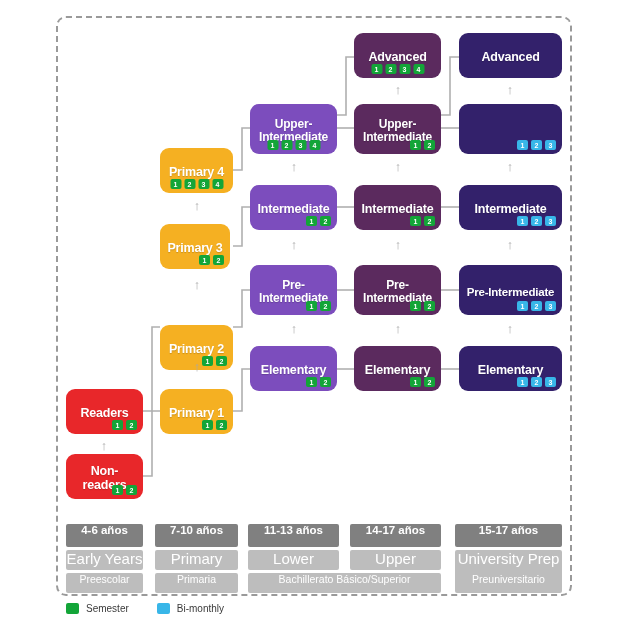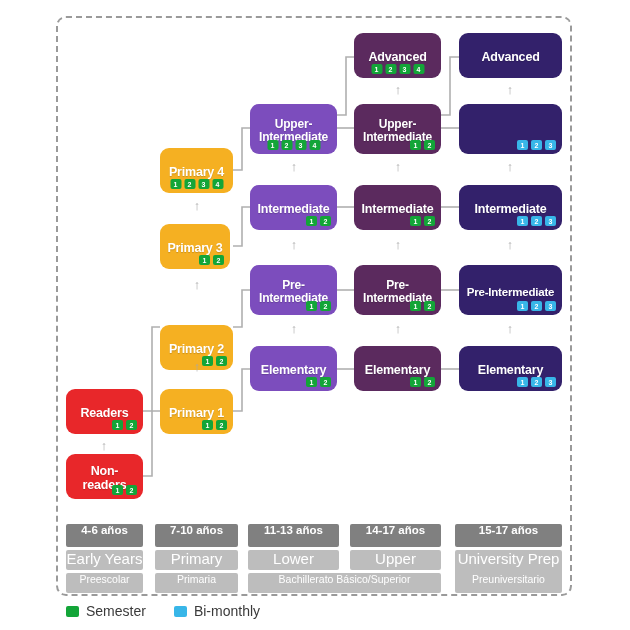--- a/index.html
+++ b/index.html
@@ -63,21 +63,21 @@
   }
   .foot-age{background:#808080;font-weight:bold;font-size:11.5px;}
   .foot-en{background:#bdbdbd;font-size:15px;}
   .foot-es{background:#bdbdbd;font-size:10.5px;}
 
   
   .legend{position:absolute;left:66px;top:603px;display:flex;align-items:center;gap:7px;}
   .legend .sw{width:13px;height:11px;border-radius:2px;}
   .legend .sw.sem{background:#13a538;}
   .legend .sw.bim{background:#38b6e8;}
-  .legend .txt{font-size:14px;color:#3a3a3a;}
+  .legend .txt{font-size:10px;color:#3a3a3a;}
   .legend .gap{width:14px;}
 </style>
 </head>
 <body>
 
 <div id="canvas">
 
   <div class="frame"></div>
 
   <svg class="wires" viewBox="0 0 630 630" xmlns="http://www.w3.org/2000/svg">

